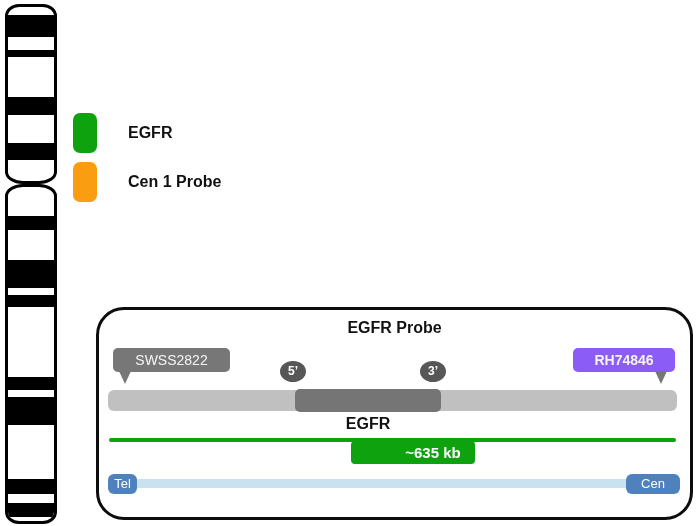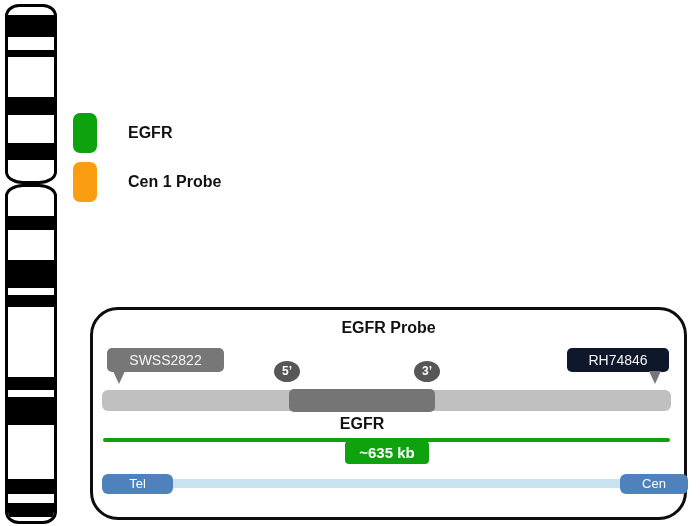--- a/index.html
+++ b/index.html
@@ -15,21 +15,21 @@
 
   
   .swatch { position:absolute; left:73px; width:24px; height:40px; border-radius:7px; }
   .swatch-green { top:113px; }
   .swatch-orange { top:162px; }
   .legend-label { position:absolute; left:128px; font-size:16px; font-weight:bold; color:#111; }
   .label-egfr { top:124px; }
   .label-cen7 { top:173px; }
 
   
-  .probe-box { position:absolute; left:90px; top:307px; width:597px; height:213px;
+  .probe-box { position:absolute; left:96px; top:307px; width:597px; height:213px;
                border:3px solid #0d0d0d; border-radius:28px; box-sizing:border-box;
                background:#ffffff; }
   .box-title { position:absolute; left:0; right:0; top:9px; text-align:center;
                font-size:16px; font-weight:bold; color:#111; }
 
   .marker { position:absolute; top:38px; height:24px; line-height:24px; text-align:center;
             border-radius:5px; color:#f4f4f4; font-size:14px; background:#777777; }
   .marker-left  { left:14px;  width:117px; }
   .marker-right { left:474px; width:102px; }
   .pointer { position:absolute; top:61px; width:0; height:0;
@@ -54,22 +54,22 @@
   .green-line { position:absolute; left:10px; top:128px; width:567px; height:4px;
                 border-radius:2px; background:#0FA20F; }
   .size-badge { position:absolute; left:252px; top:131px; width:84px; height:23px;
                 border-radius:4px; background:#0FA20F; color:#fff; font-size:15px;
                 font-weight:bold; text-align:center; line-height:23px; }
 
   .ideo-bar { position:absolute; left:11px; top:169px; width:564px; height:9px;
               border-radius:4px; background:#C9E2F0; }
   .end-badge { position:absolute; top:164px; height:20px; line-height:20px; border-radius:6px;
                background:#4F81BD; color:#fff; font-size:13px; text-align:center; }
-  .tel-badge { left:9px;  width:71px; }
-  .cen-badge { left:527px; width:68px; }
+  .tel-badge { left:9px;  width:29px; }
+  .cen-badge { left:527px; width:54px; }
   .band-badge { position:absolute; left:219px; top:162px; width:150px; height:23px;
                 line-height:23px; border-radius:7px; background:#2B6170; color:#fff;
                 font-size:17px; text-align:center; }
 </style>
 </head>
 <body>
 
 <div class="page">
 
   <div>
@@ -96,31 +96,31 @@
     <div class="swatch swatch-orange" style="background-color: rgb(250, 157, 16);"></div>
     <div class="legend-label label-cen7">Cen 1 Probe</div>
   </div>
 
   <div class="probe-box">
     <div class="box-title">EGFR Probe</div>
 
     <div class="marker marker-left" style="background-color: rgb(119, 119, 119);">SWSS2822</div>
     <div class="pointer pointer-left" style="border-top-color: rgb(119, 119, 119);"></div>
 
-    <div class="marker marker-right" style="background-color: #0f172a;">RH74846</div>
+    <div class="marker marker-right" style="background-color: #8b5cf6; font-weight: bold;">RH74846</div>
     <div class="pointer pointer-right" style="border-top-color: rgb(119, 119, 119);"></div>
 
     <div class="prime prime-5" style="background-color: rgb(87, 87, 87);">5’</div>
     <div class="prime prime-3" style="background-color: rgb(87, 87, 87);">3’</div>
 
     <div class="probe-bar" style="background-color: rgb(192, 192, 192);"></div>
     <div class="probe-bar-dark" style="background-color: rgb(117, 117, 117);"></div>
     <div class="gene-label">EGFR</div>
 
     <div class="green-line" style="background-color: rgb(15, 162, 15);"></div>
-    <div class="size-badge" style="background-color: rgb(15, 162, 15);">~635 kb</div>
+    <div class="size-badge" style="background-color: rgb(15, 162, 15); padding-left: 40px;">~635 kb</div>
 
     <div class="ideo-bar" style="background-color: rgb(201, 226, 240);"></div>
     <div class="end-badge tel-badge" style="background-color: rgb(79, 129, 189);">Tel</div>
     <div class="end-badge cen-badge" style="background-color: rgb(79, 129, 189);">Cen</div>
   </div>
 
 </div>
 
 </body></html>

